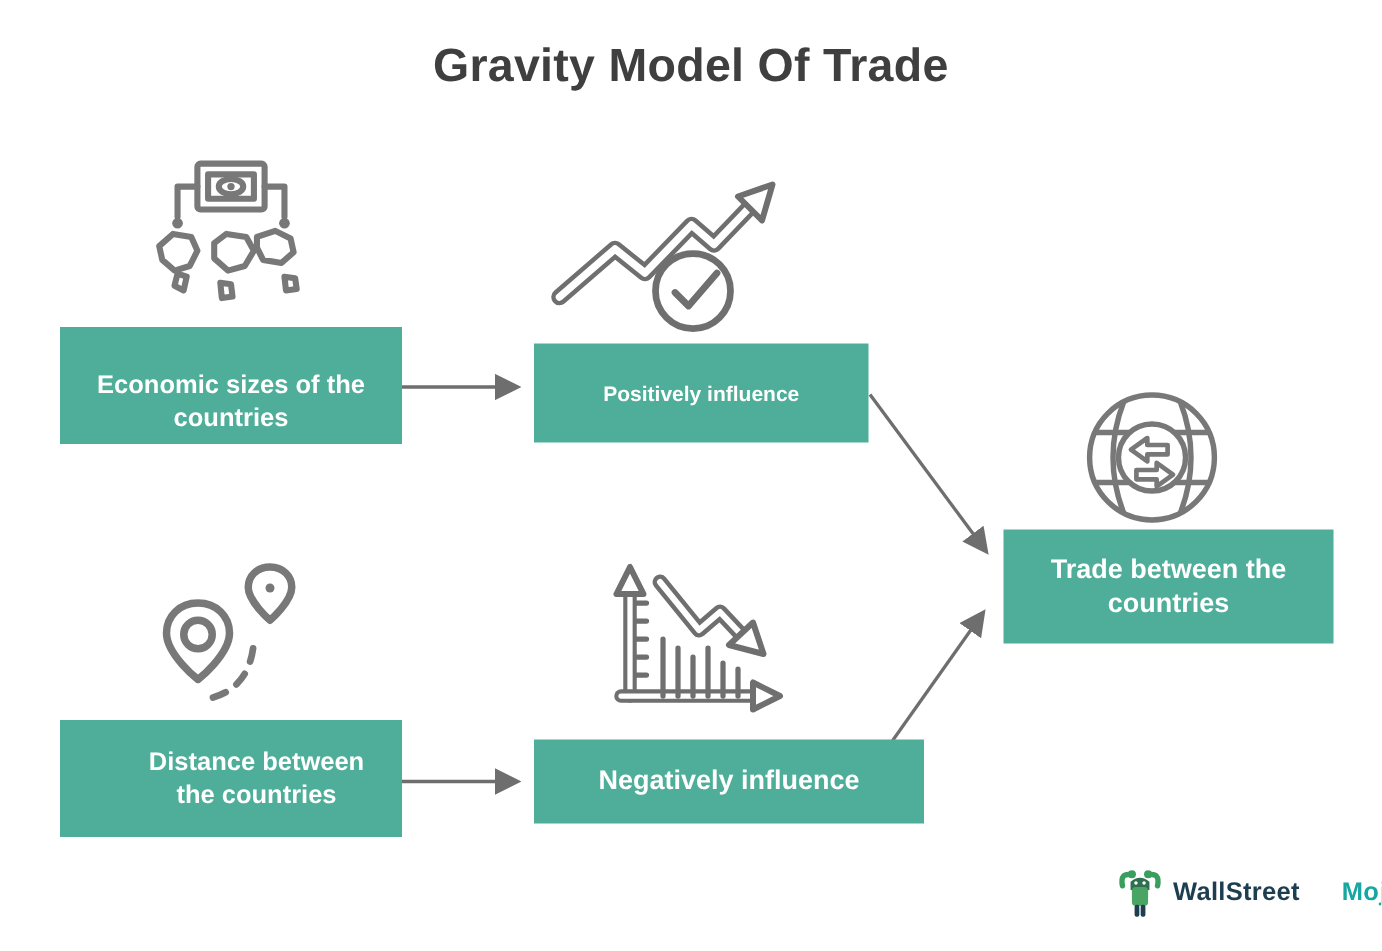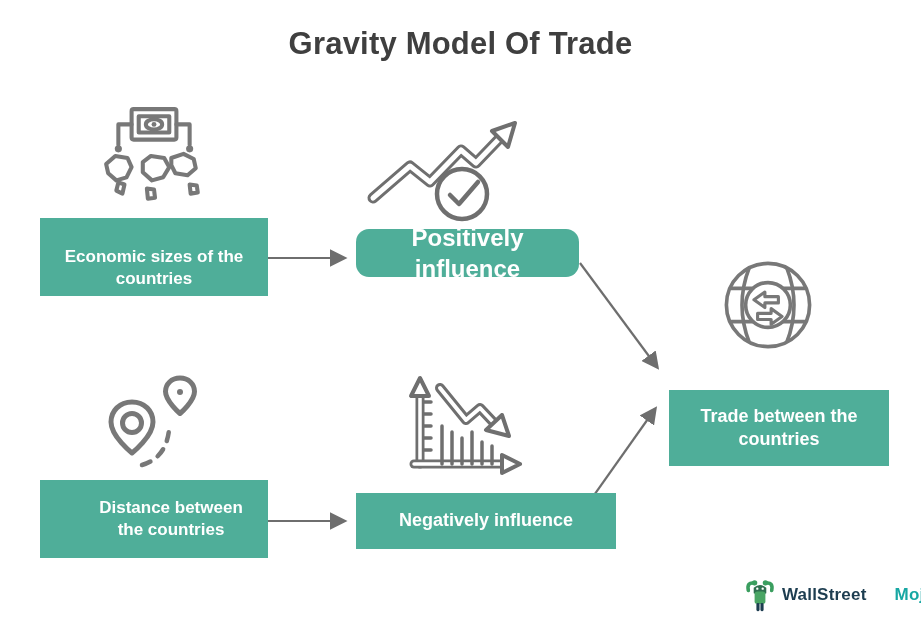--- a/index.html
+++ b/index.html
@@ -29,24 +29,24 @@
     display: flex;
     align-items: center;
     justify-content: center;
     text-align: center;
     font-weight: bold;
     font-size: 17px;
     line-height: 1.3;
     padding: 6px 14px;
   }
   .node-economic { left: 40px;  top: 218px; width: 228px; height: 78px; align-items: flex-end; }
-  .node-positive { left: 356px; top: 229px; width: 223px; height: 48px; font-size: 24px; border-radius: 13px; }
+  .node-positive { left: 356px; top: 229px; width: 223px; height: 66px; font-size: 14px; }
   .node-distance { left: 40px;  top: 480px; width: 228px; height: 78px; padding-left: 48px; }
   .node-negative { left: 356px; top: 493px; width: 260px; height: 56px; font-size: 18px; }
-  .node-trade    { left: 669px; top: 353px; width: 220px; height: 76px; font-size: 18px; margin-top: 37px; }
+  .node-trade    { left: 669px; top: 353px; width: 220px; height: 76px; font-size: 18px; }
   .icon { position: absolute; }
   .icon-economy { left: 98px;  top: 103px; }
   .icon-growth  { left: 358px; top: 110px; }
   .icon-pins    { left: 94px;  top: 370px; }
   .icon-chart   { left: 398px; top: 370px; }
   .icon-globe   { left: 716px; top: 253px; }
   .arrow-layer { position: absolute; left: 0; top: 0; width: 921px; height: 634px; }
   .logo {
     position: absolute;
     left: 744px; top: 577px;

